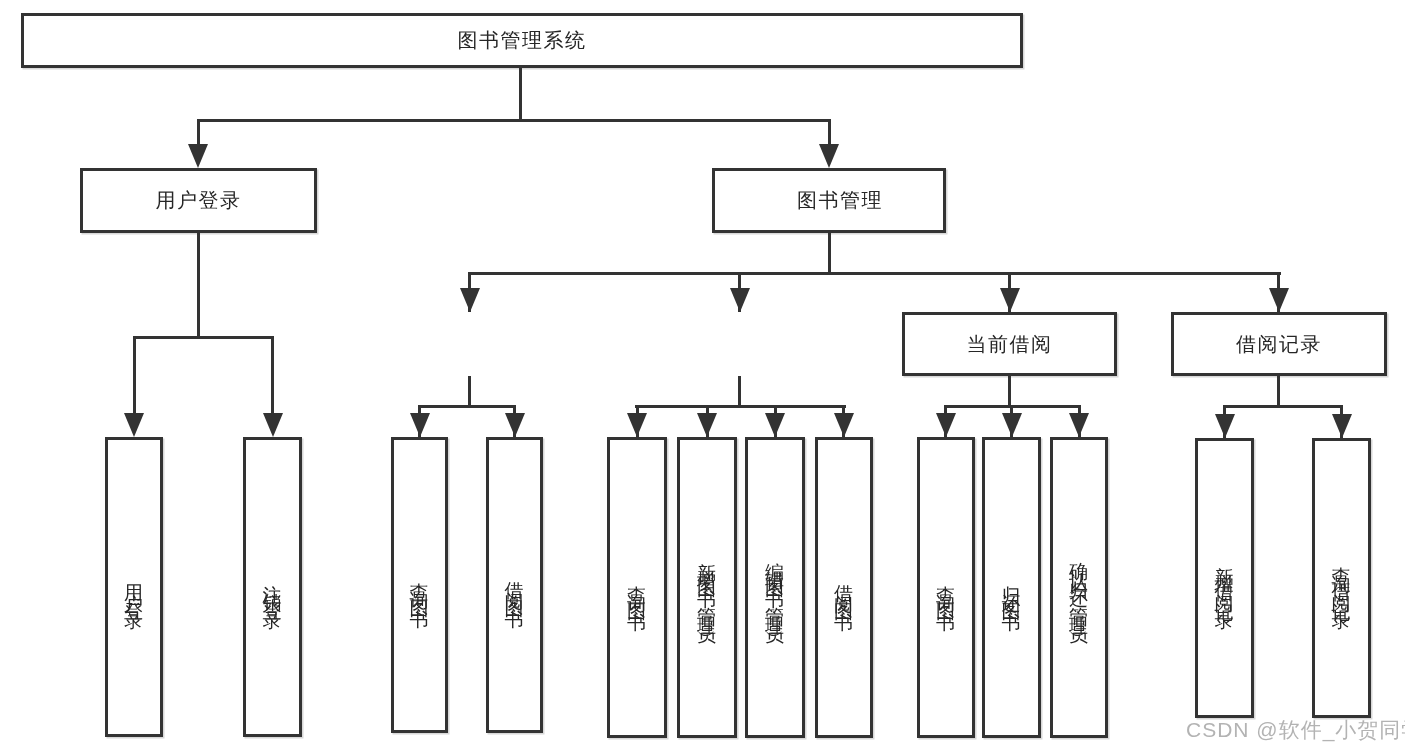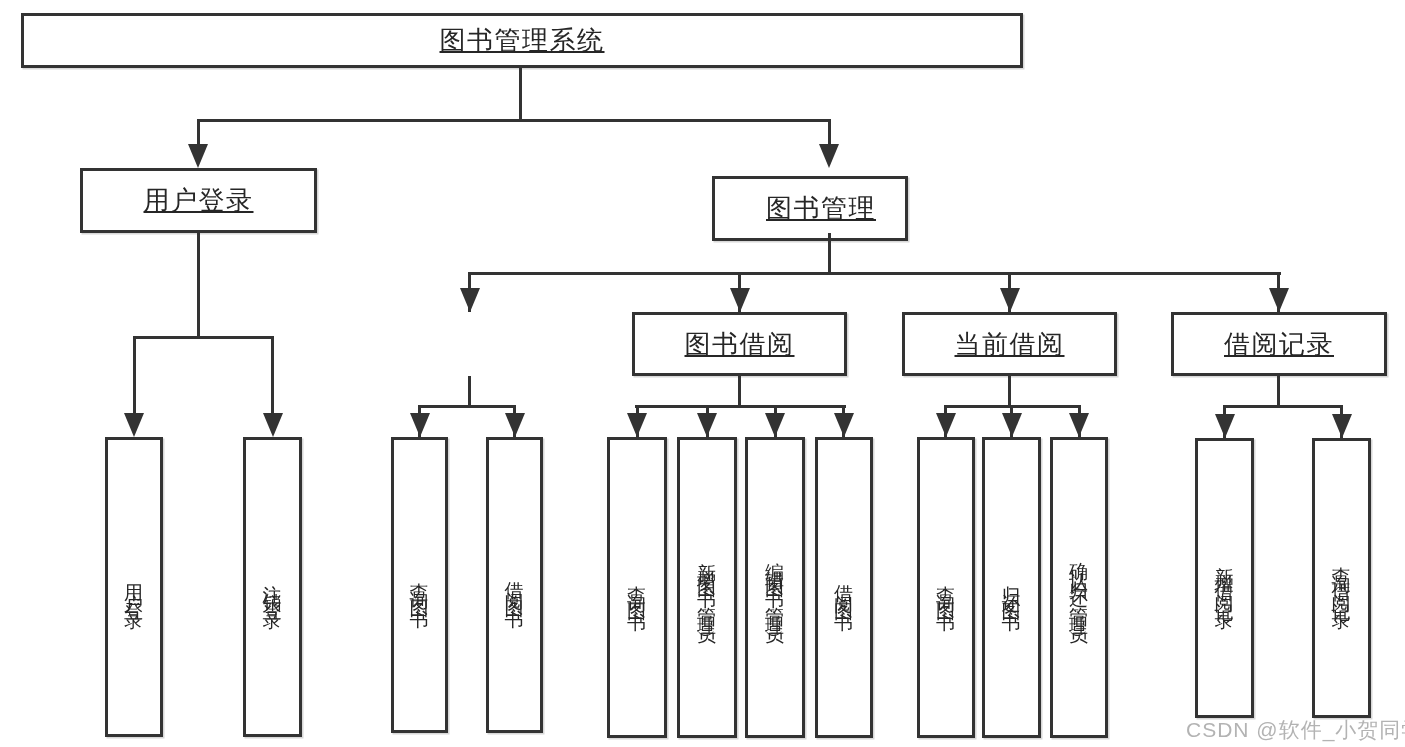--- a/index.html
+++ b/index.html
@@ -18,25 +18,24 @@
   }
   .box{
     position:absolute;
     box-sizing:border-box;
     border:3px solid var(--line);
     background:#fff;
     display:flex;align-items:center;justify-content:center;
     box-shadow:1.5px 1.5px 0 rgba(100,100,100,0.25);
   }
   .hlabel{
-    font-size:26px;
+    font-size:20px;
     letter-spacing:1.5px;
     color:var(--text);
     white-space:nowrap;
-    text-decoration:underline;
   }
   .vtext{
     writing-mode:vertical-rl;
     text-orientation:mixed;
     font-size:19px;
     letter-spacing:9px;
     line-height:1;
     color:var(--text);
     white-space:nowrap;
   }
@@ -70,21 +69,21 @@
   <div class="vline" style="left:519px;top:68px;height:51px;"></div>
   <div class="hline" style="left:197px;top:119px;width:634px;"></div>
   <div class="vline" style="left:197px;top:119px;height:30px;"></div>
   <div class="arrow" style="left:188px;top:144px;"></div>
   <div class="vline" style="left:828px;top:119px;height:30px;"></div>
   <div class="arrow" style="left:819px;top:144px;"></div>
 
   <div class="box" style="left:80px;top:168px;width:237px;height:65px;">
     <span class="hlabel">用户登录</span>
   </div>
-  <div class="box" style="left:712px;top:176px;width:196px;height:65px;padding-left:22px;">
+  <div class="box" style="left:712px;top:168px;width:234px;height:65px;padding-left:22px;">
     <span class="hlabel">图书管理</span>
   </div>
 
   <div class="vline" style="left:197px;top:233px;height:103px;"></div>
   <div class="hline" style="left:133px;top:336px;width:141px;"></div>
   <div class="vline" style="left:133px;top:336px;height:80px;"></div>
   <div class="arrow" style="left:124px;top:413px;"></div>
   <div class="vline" style="left:271px;top:336px;height:80px;"></div>
   <div class="arrow" style="left:263px;top:413px;"></div>
 
@@ -99,23 +98,20 @@
   <div class="hline" style="left:468px;top:272px;width:813px;"></div>
   <div class="vline" style="left:468px;top:272px;height:40px;"></div>
   <div class="arrow" style="left:460px;top:288px;"></div>
   <div class="vline" style="left:738px;top:272px;height:40px;"></div>
   <div class="arrow" style="left:730px;top:288px;"></div>
   <div class="vline" style="left:1008px;top:272px;height:40px;"></div>
   <div class="arrow" style="left:1000px;top:288px;"></div>
   <div class="vline" style="left:1277px;top:272px;height:40px;"></div>
   <div class="arrow" style="left:1269px;top:288px;"></div>
 
-  <div class="box" style="left:632px;top:312px;width:215px;height:64px;">
-    <span class="hlabel">图书借阅</span>
-  </div>
   <div class="box" style="left:1171px;top:312px;width:216px;height:64px;">
     <span class="hlabel">借阅记录</span>
   </div>
   <div class="box" style="left:902px;top:312px;width:215px;height:64px;">
     <span class="hlabel">当前借阅</span>
   </div>
 
   <div class="vline" style="left:468px;top:376px;height:29px;"></div>
   <div class="hline" style="left:418px;top:405px;width:98px;"></div>
   <div class="vline" style="left:418px;top:405px;height:32px;"></div>

